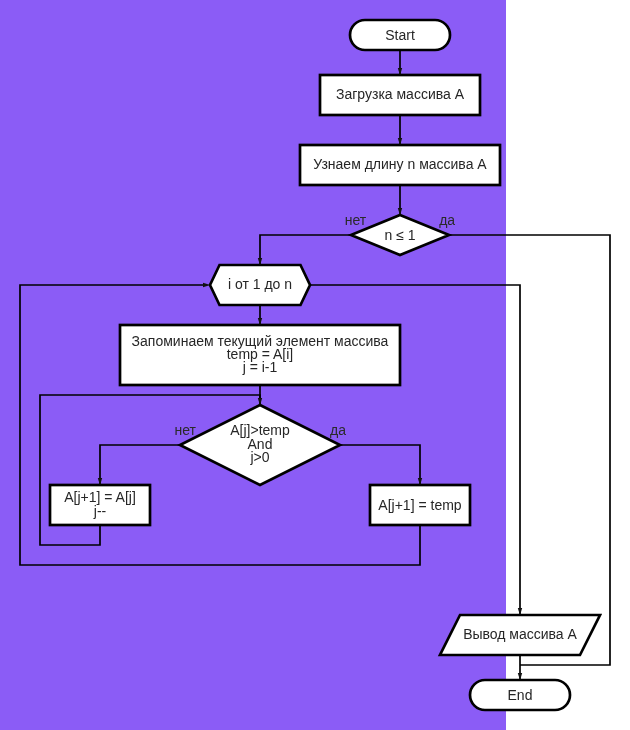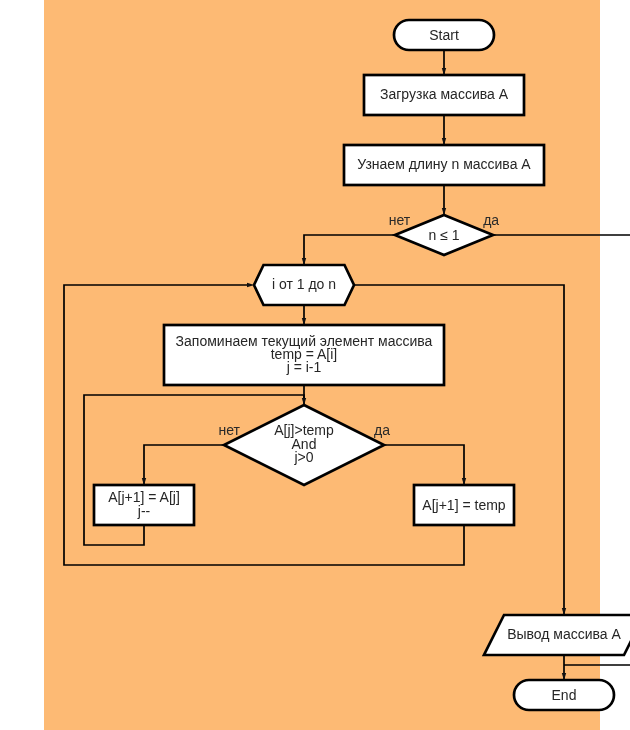--- a/index.html
+++ b/index.html
@@ -1,20 +1,20 @@
 <!DOCTYPE html>
 <html><head>
 <meta charset="utf-8">
 <title>Flowchart</title>
 <style>
   *{-webkit-font-smoothing:antialiased;-moz-osx-font-smoothing:grayscale;}
   html,body{margin:0;padding:0;background:#ffffff;}
   body{width:630px;height:730px;overflow:hidden;-webkit-font-smoothing:antialiased;
        font-family:"Liberation Sans",sans-serif;}
-  #canvas{position:relative;width:556px;height:730px;background:#fdba74;margin-left:44px;}
+  #canvas{position:relative;width:506px;height:730px;background:#8b5cf6;}
   svg{display:block;}
   .sh{fill:#ffffff;stroke:#000000;stroke-width:2.7;stroke-linejoin:miter;}
   .cn{fill:none;stroke:#000000;stroke-width:1.7;}
   .tx{font-family:"Liberation Sans",sans-serif;font-size:14px;fill:#262626;
       text-anchor:middle;dominant-baseline:alphabetic;}
   .lbl{font-family:"Liberation Sans",sans-serif;font-size:14px;fill:#2a2a2a;}
   .ah{fill:#111111;stroke:none;}
 </style>
 </head>
 <body>

